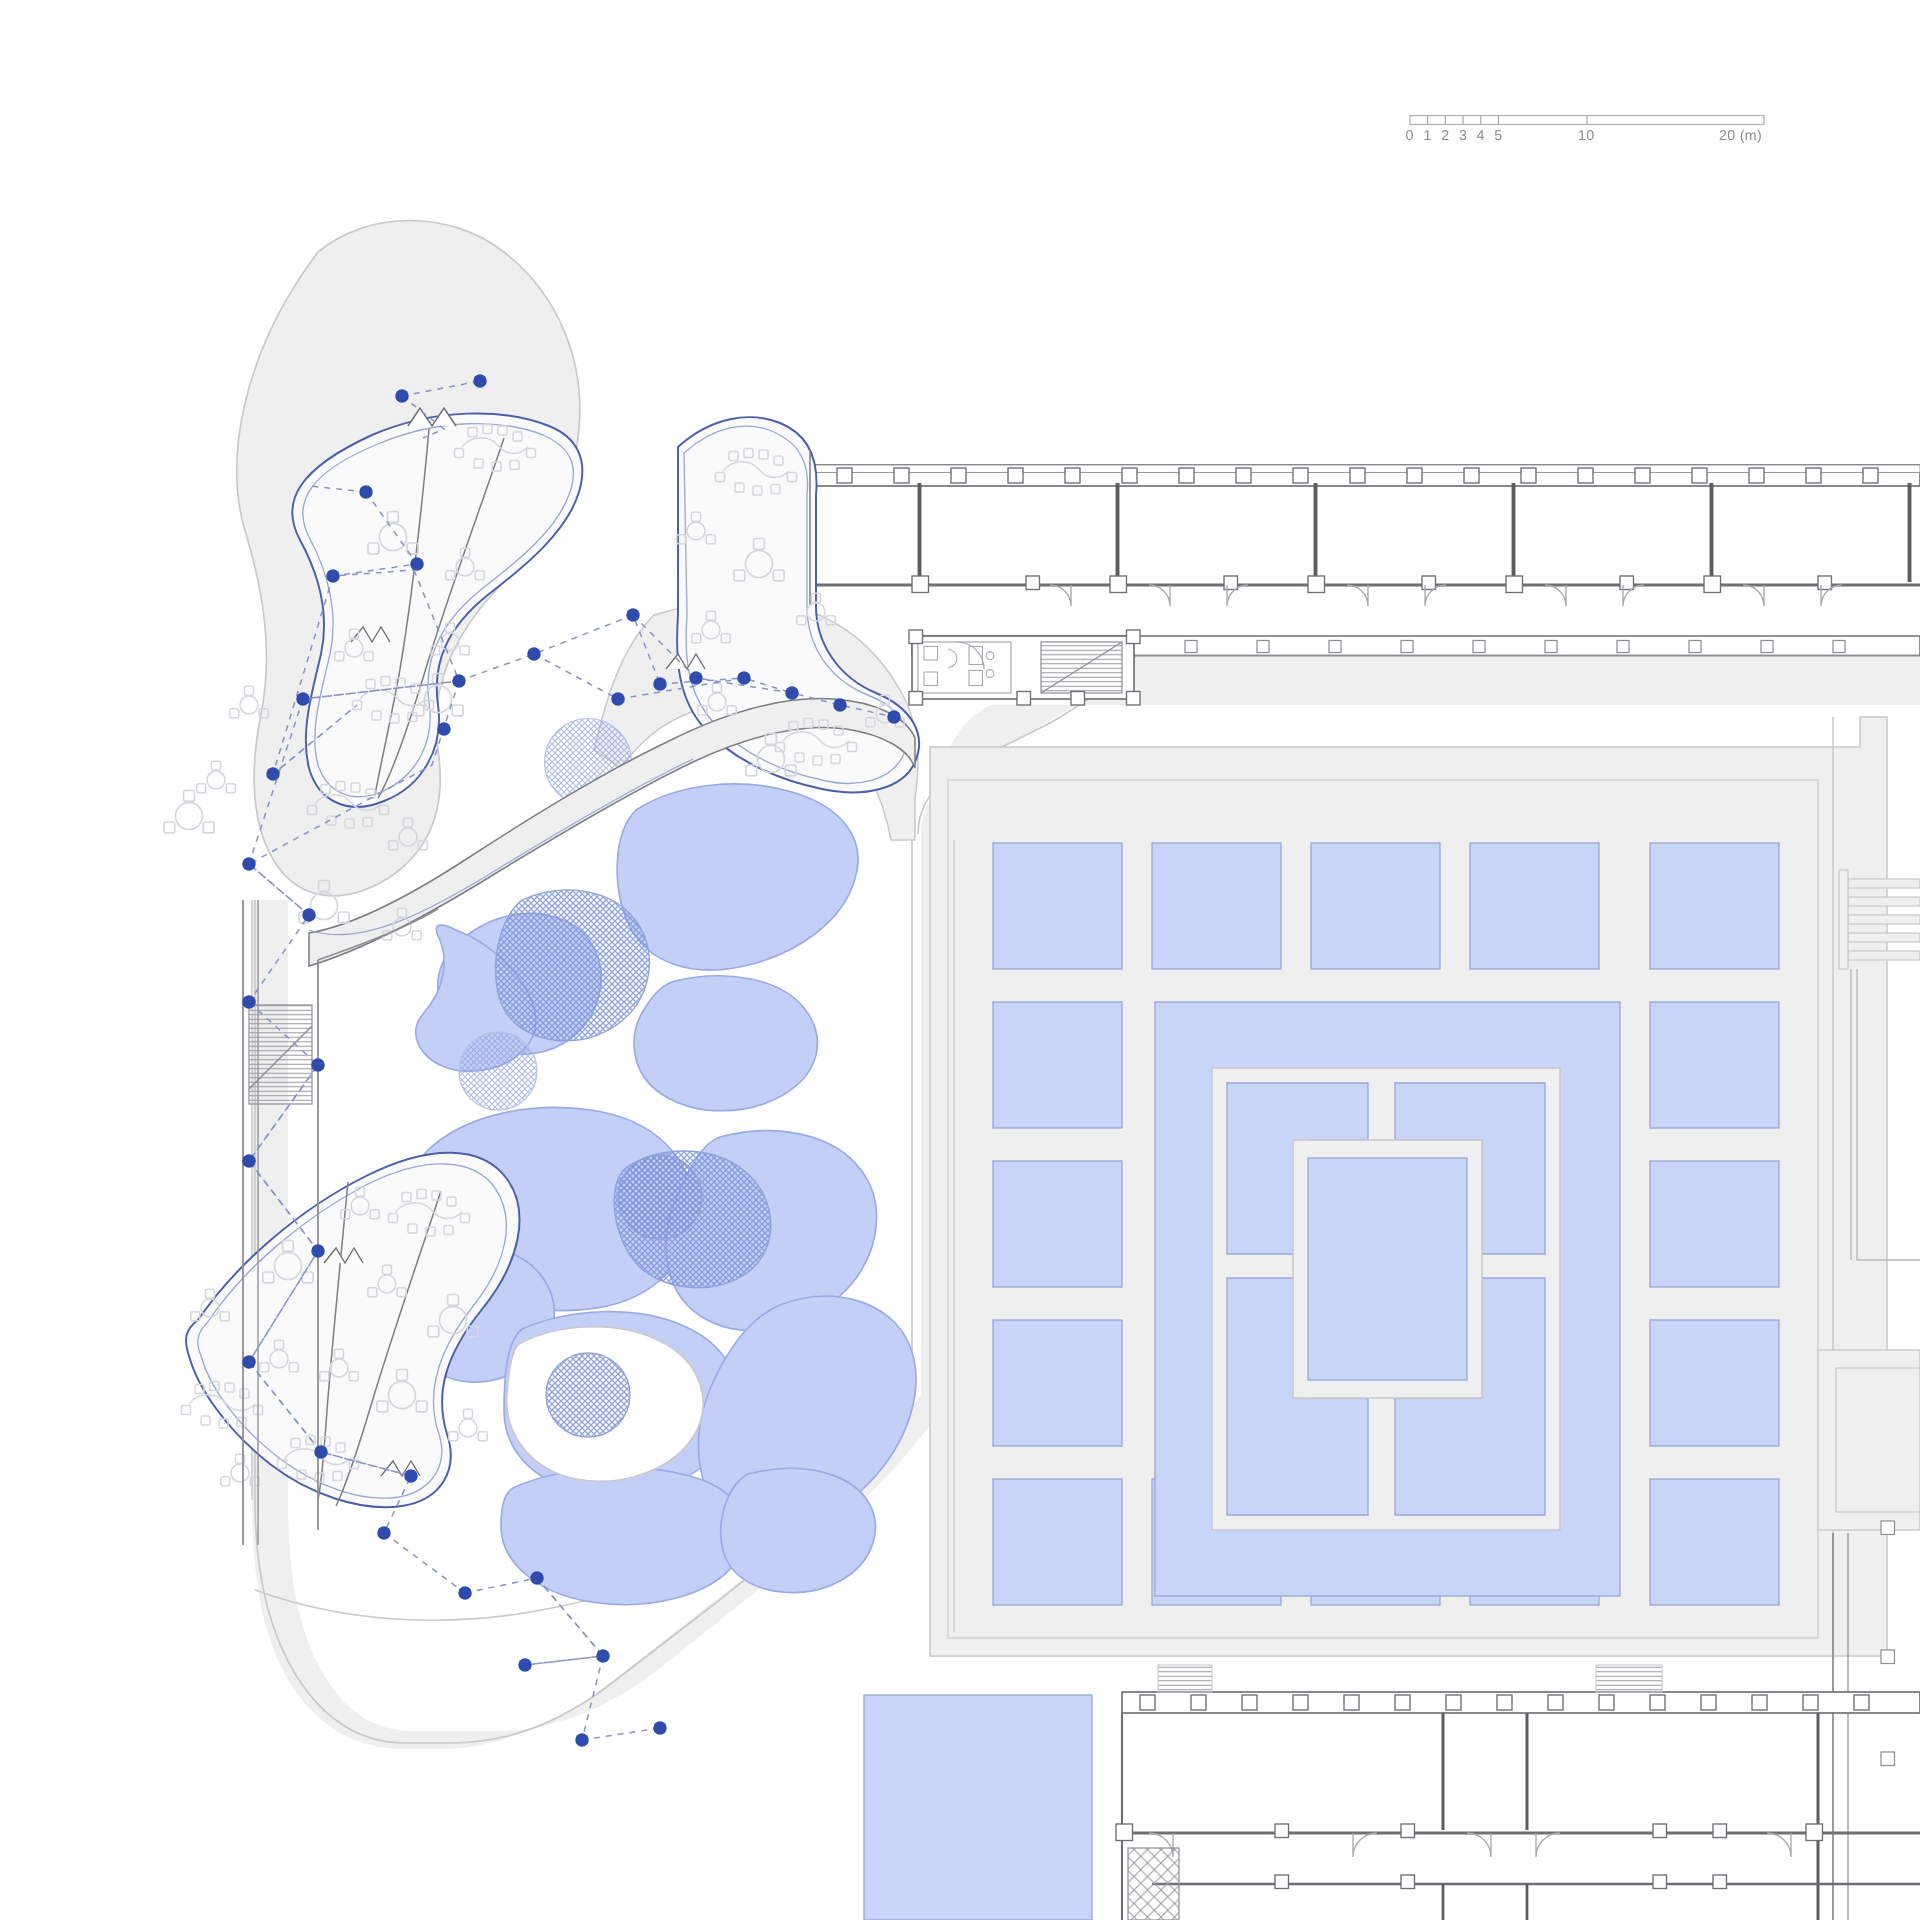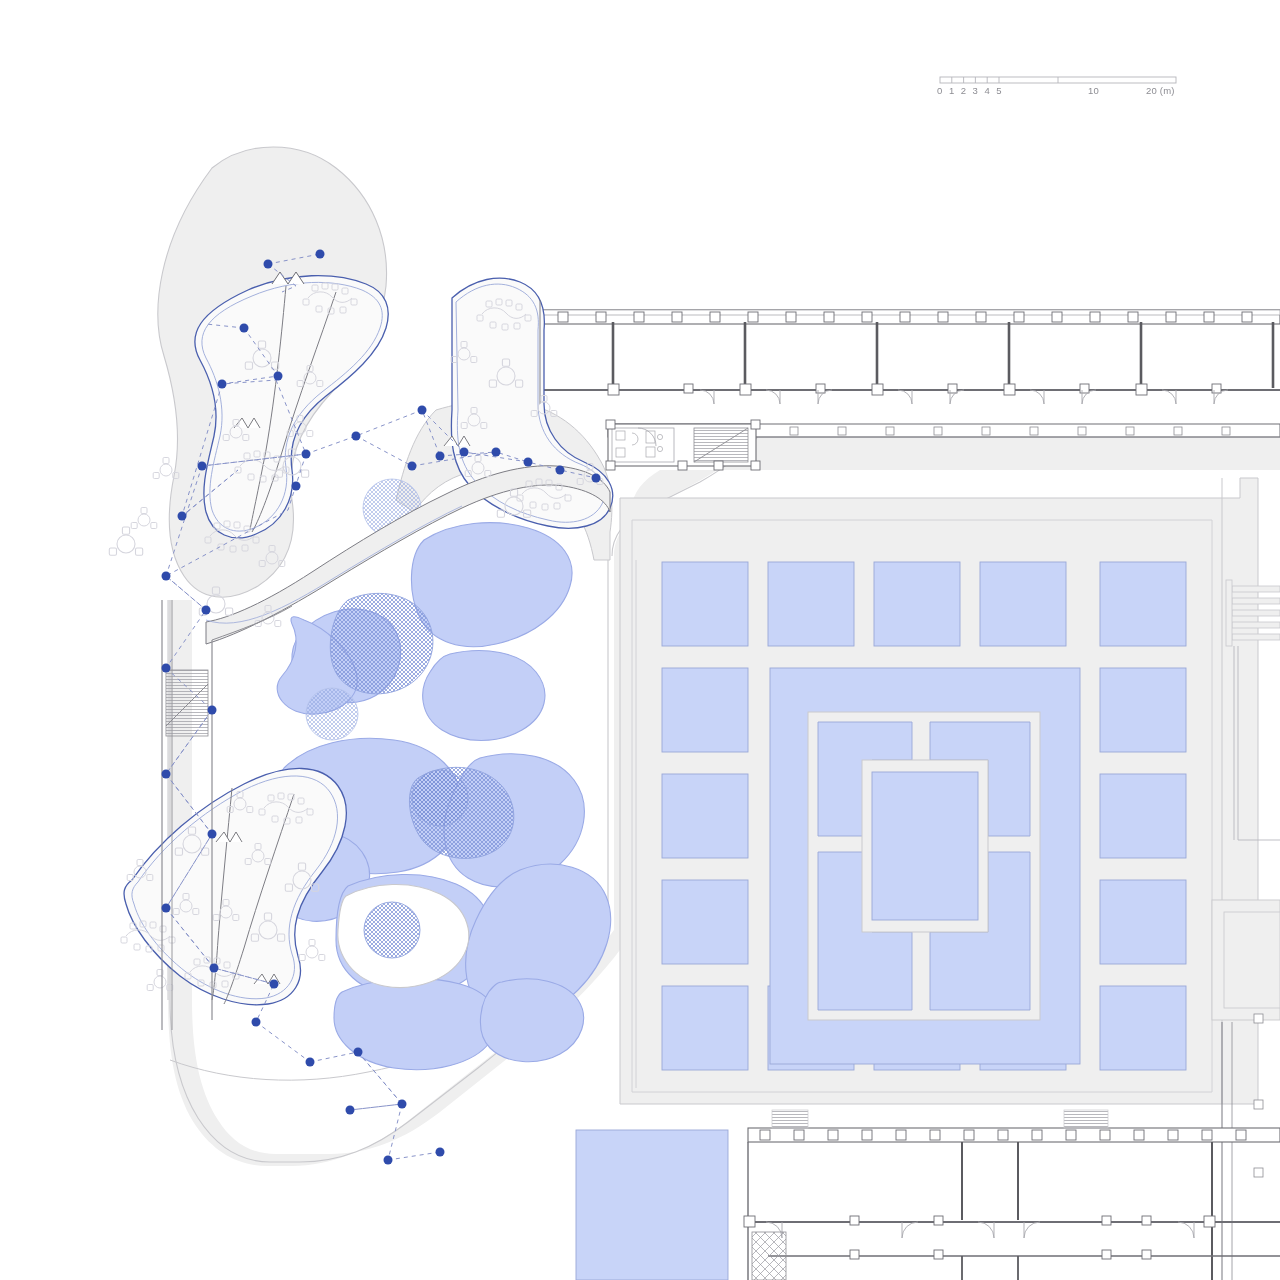--- a/index.html
+++ b/index.html
@@ -567,17 +567,17 @@
         <path d="M61,1 L61,7"></path>
           <path d="M120,1 L120,7"></path>
       </g>
     </svg>
     <span class="sb-label" style="left:-1px;top:9px;">0</span>
     <span class="sb-label" style="left:11px;top:9px;">1</span>
     <span class="sb-label" style="left:22.8px;top:9px;">2</span>
     <span class="sb-label" style="left:34.6px;top:9px;">3</span>
     <span class="sb-label" style="left:46.4px;top:9px;">4</span>
     <span class="sb-label" style="left:58.2px;top:9px;">5</span>
-    <span class="sb-label" style="left:114px;top:9px;margin-left:36px;">10</span>
+    <span class="sb-label" style="left:114px;top:9px;">10</span>
     <span class="sb-label" style="left:208px;top:9px;">20 (m)</span>
   </div>
 
 </div>
 
 </body></html>

